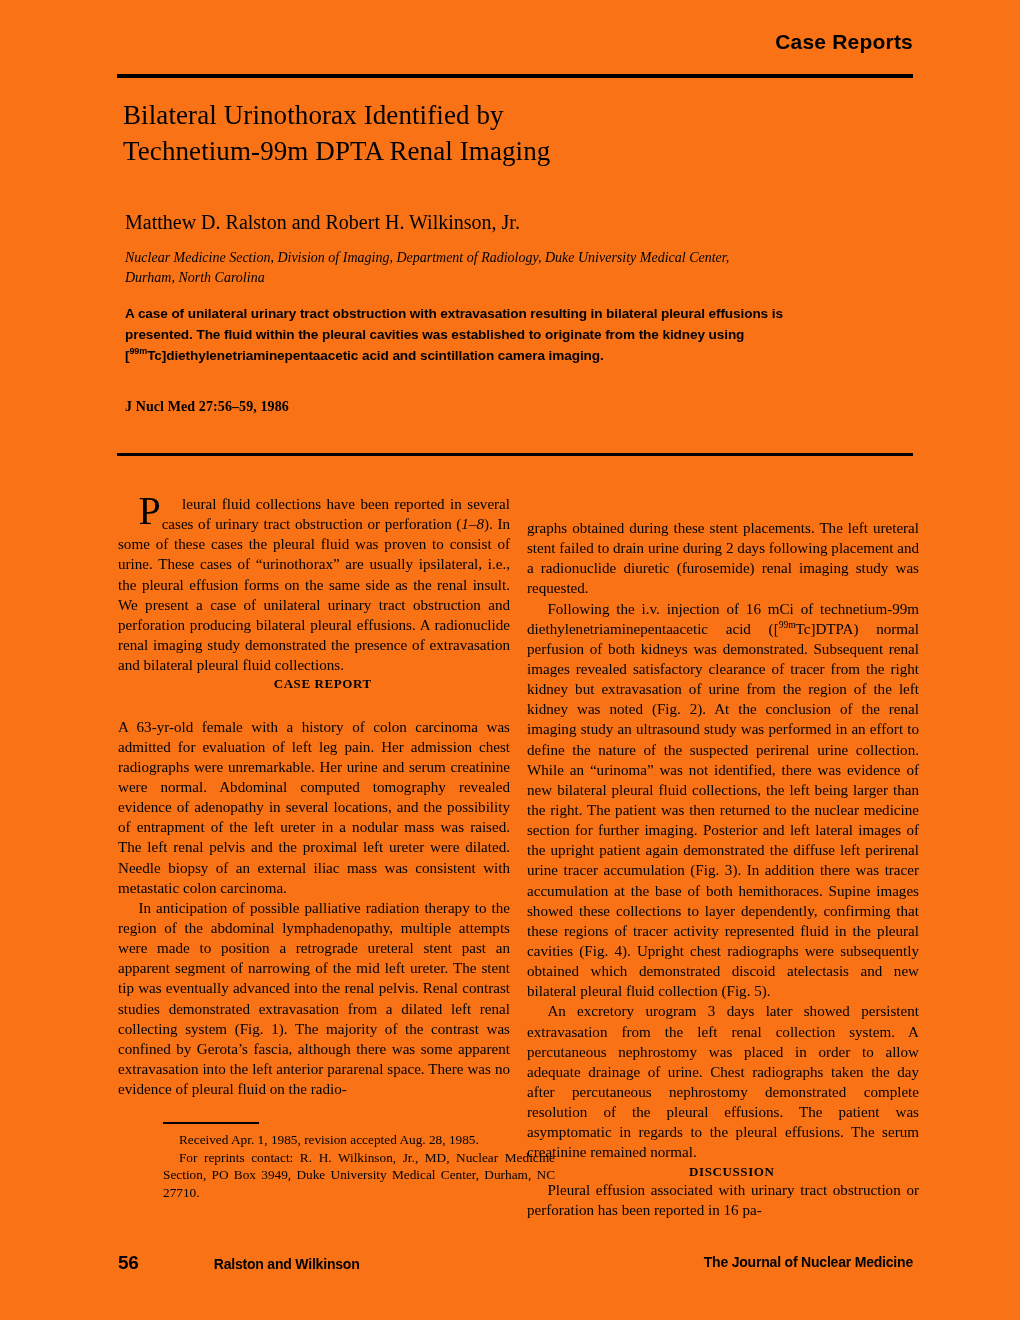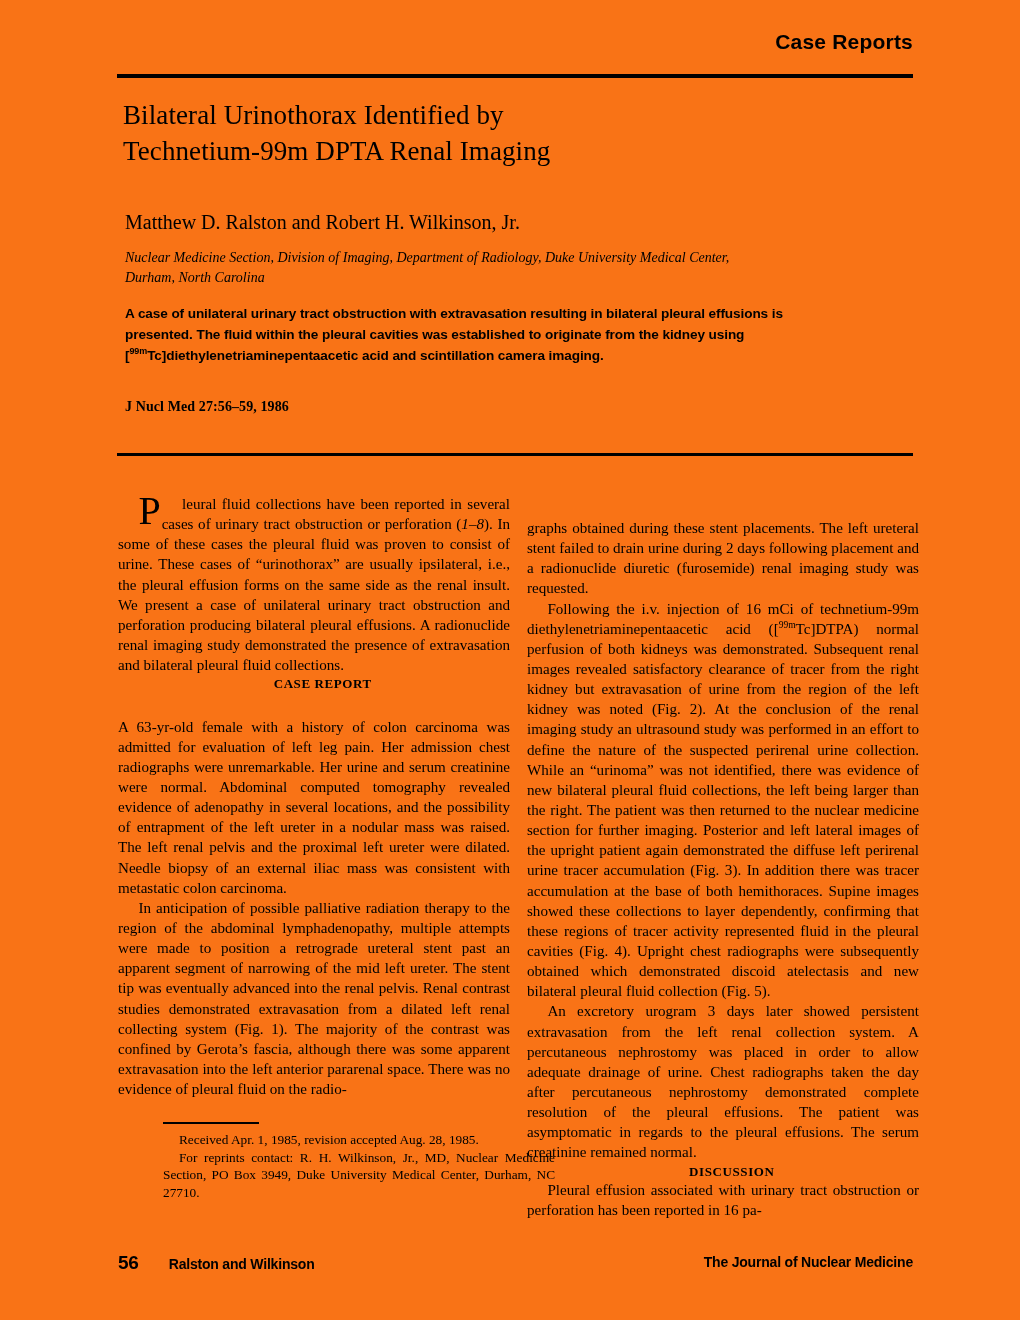--- a/index.html
+++ b/index.html
@@ -184,20 +184,21 @@
     font-size: 14px;
     font-weight: bold;
     letter-spacing: -0.2px;
   }
   .footer-left {
     position: absolute;
     left: 0;
     top: 0;
     display: flex;
     align-items: baseline;
+    gap: 45px;
   }
   .footer-pageno {
     font-size: 19px;
     margin-right: 30px;
   }
   .footer-right {
     position: absolute;
     right: 0;
     top: 2px;
     text-align: right;

